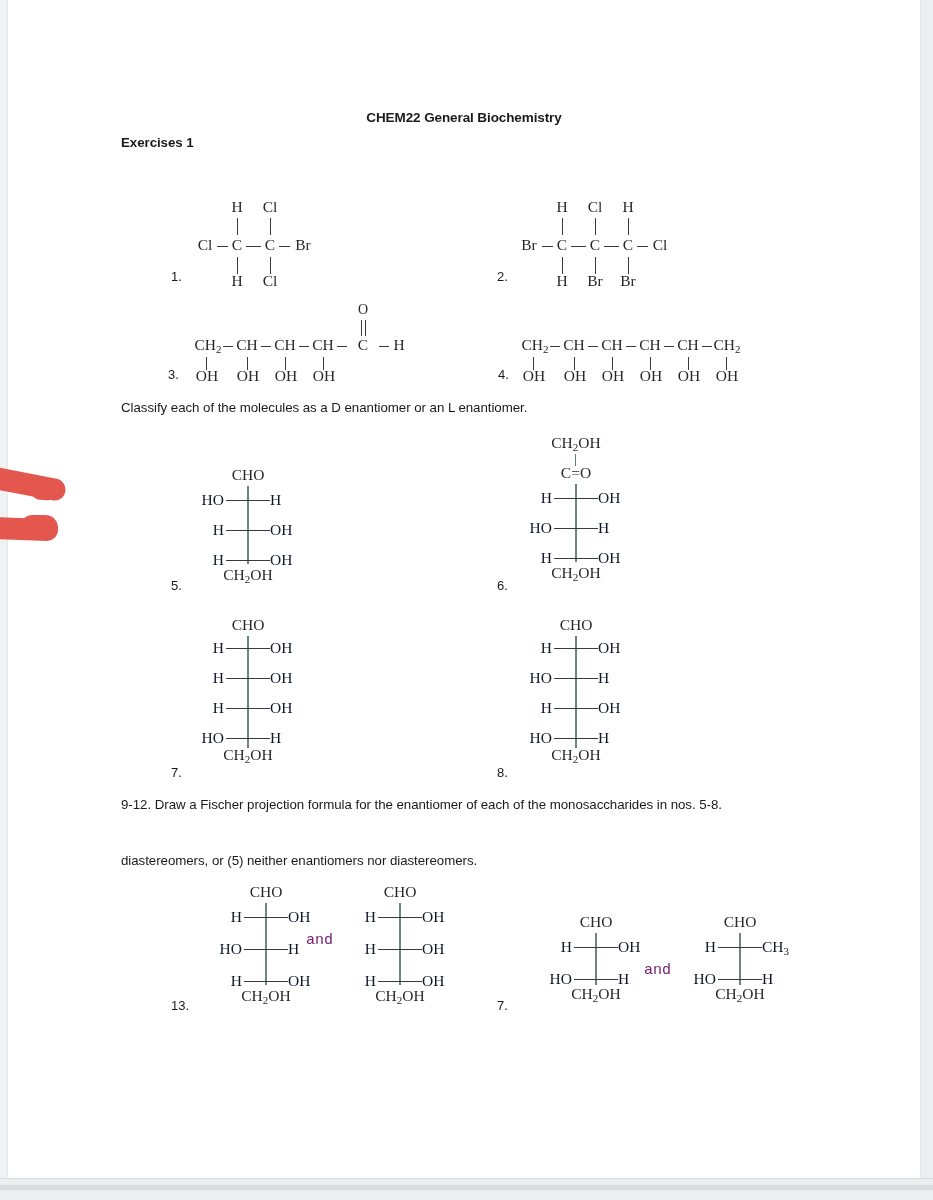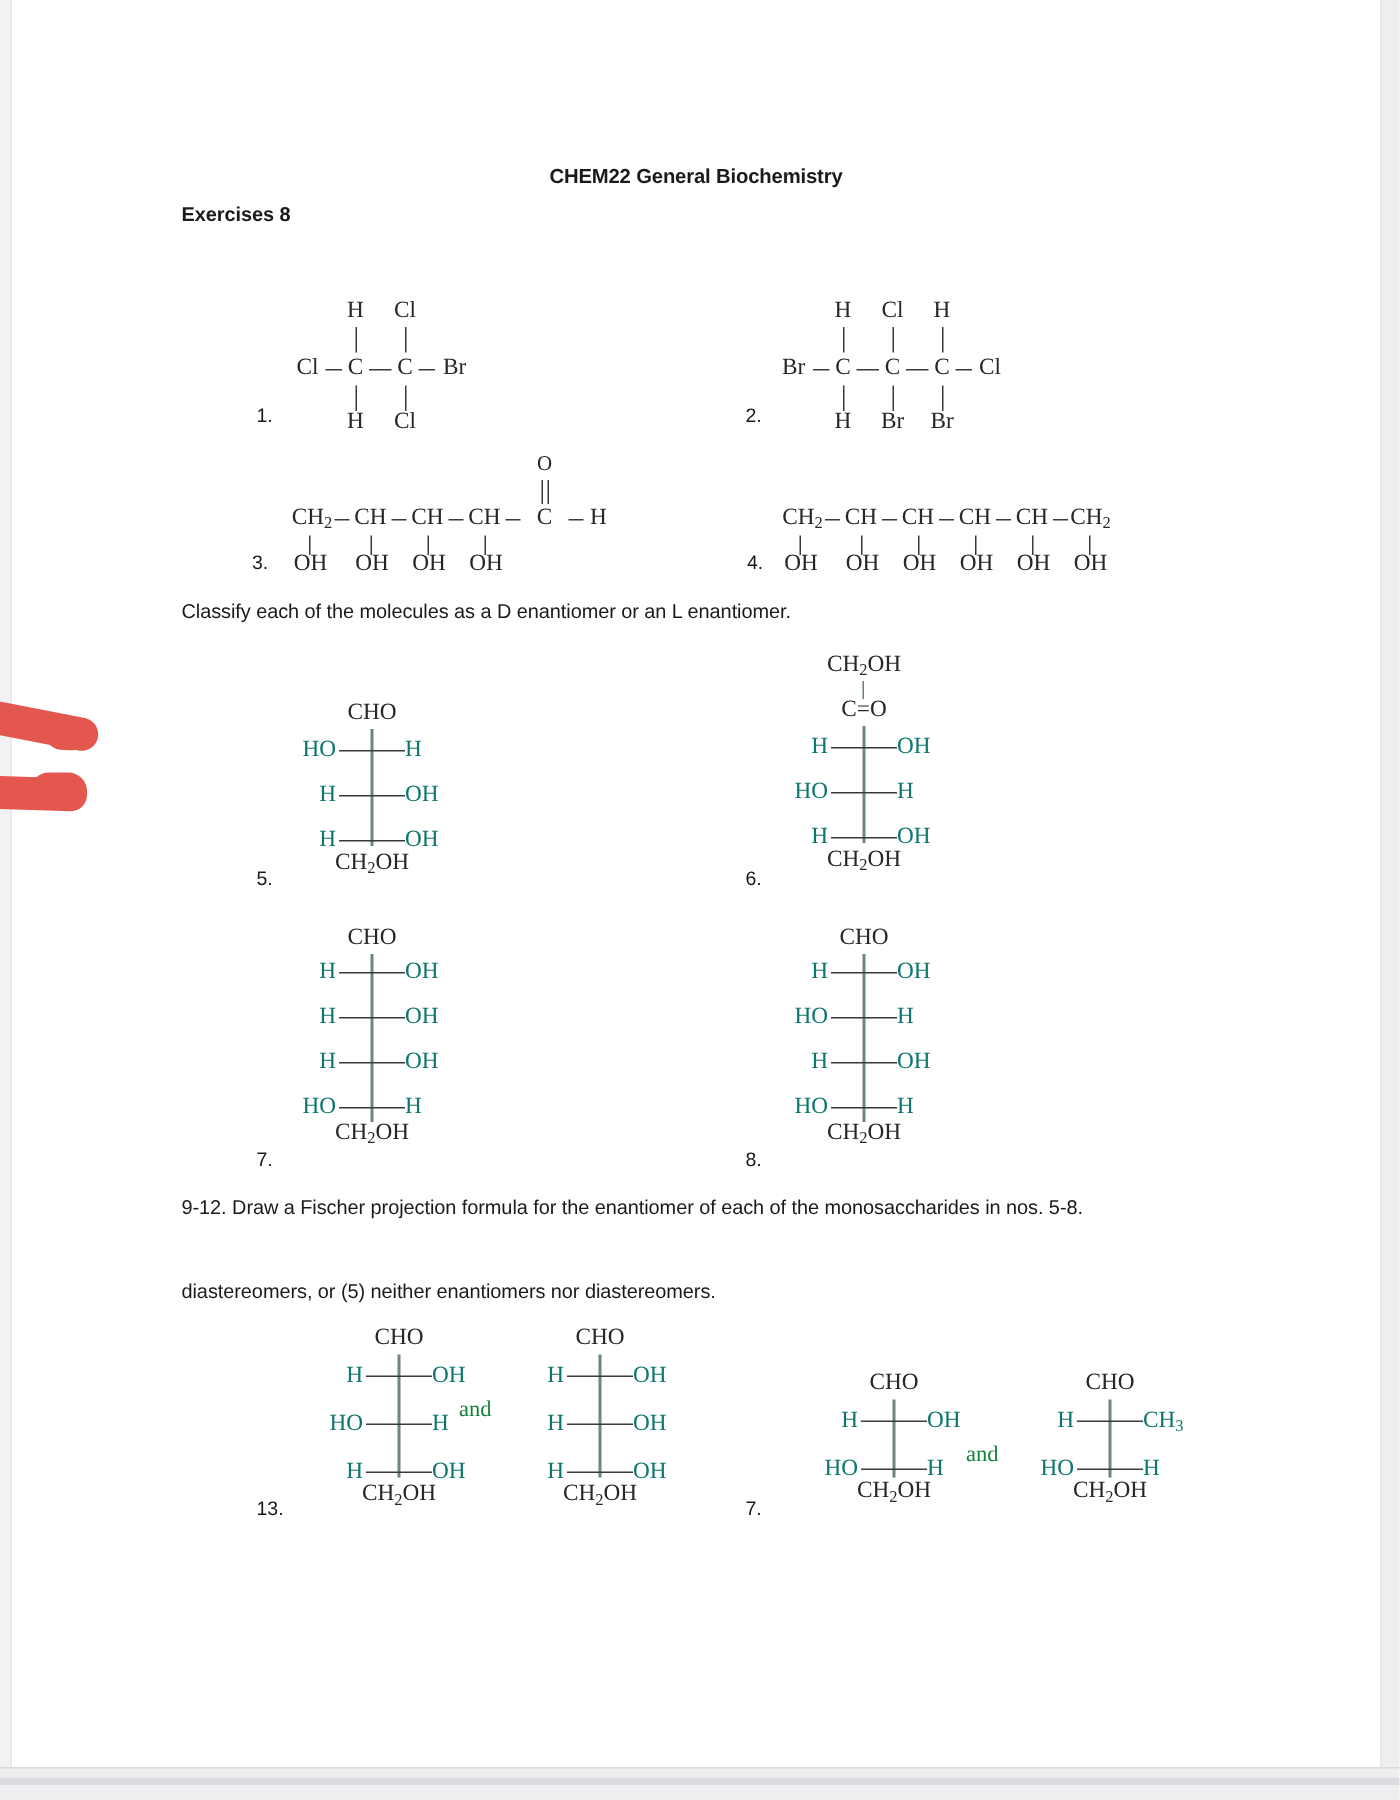--- a/index.html
+++ b/index.html
@@ -70,47 +70,47 @@
   }
   .fischer .rung{
     position:absolute;height:1.3px;background:#3a3a3e;
   }
   .fischer .top-lbl,.fischer .bot-lbl{
     position:absolute;font-family:"Liberation Serif",serif;font-size:15.5px;
     color:#27272b;white-space:nowrap;text-align:center;
   }
   .fischer .lft,.fischer .rgt{
     position:absolute;font-family:"Liberation Serif",serif;font-size:15.5px;
-    color:#0f766e;white-space:nowrap;
+    color:#0f172a;white-space:nowrap;
   }
   .fischer .lft{text-align:right;}
   .fischer .rgt{text-align:left;}
   .sub{font-size:11px;vertical-align:-3px;}
 
   .and-word{
-    position:absolute;font-family:Liberation Serif, serif;
-    font-size:15px;color:#15803d;
+    position:absolute;font-family:Liberation Mono, monospace;
+    font-size:15px;color:#701a75;
   }
 
   
   .redmark{position:absolute;background:#e4574f;}
 </style>
 </head>
 <body>
 
 <div id="page-root">
 
   <div class="left-gutter"></div>
   <div class="right-gutter"></div>
 
   <div class="page-sheet">
 
     <div class="doc-title">CHEM22 General Biochemistry</div>
 
-    <div class="para bold" style="left:113px;top:133px;">Exercises 8</div>
+    <div class="para bold" style="left:113px;top:133px;">Exercises 1</div>
 
 
     <div class="para" style="left:113px;top:398px;width:700px;">Classify each of the molecules as a D enantiomer or an L enantiomer.</div>
 
     <div class="para" style="left:113px;top:795px;width:730px;">9-12. Draw a Fischer projection formula for the enantiomer of each of the monosaccharides in nos. 5-8.</div>
 
     <div class="para" style="left:113px;top:851px;width:680px;">diastereomers, or (5) neither enantiomers nor diastereomers.</div>
 
     <div class="num-label" style="left:163px;top:269px;">1.</div>
     <div class="chain chem" style="left:185px;top:198px;width:190px;height:80px;">

